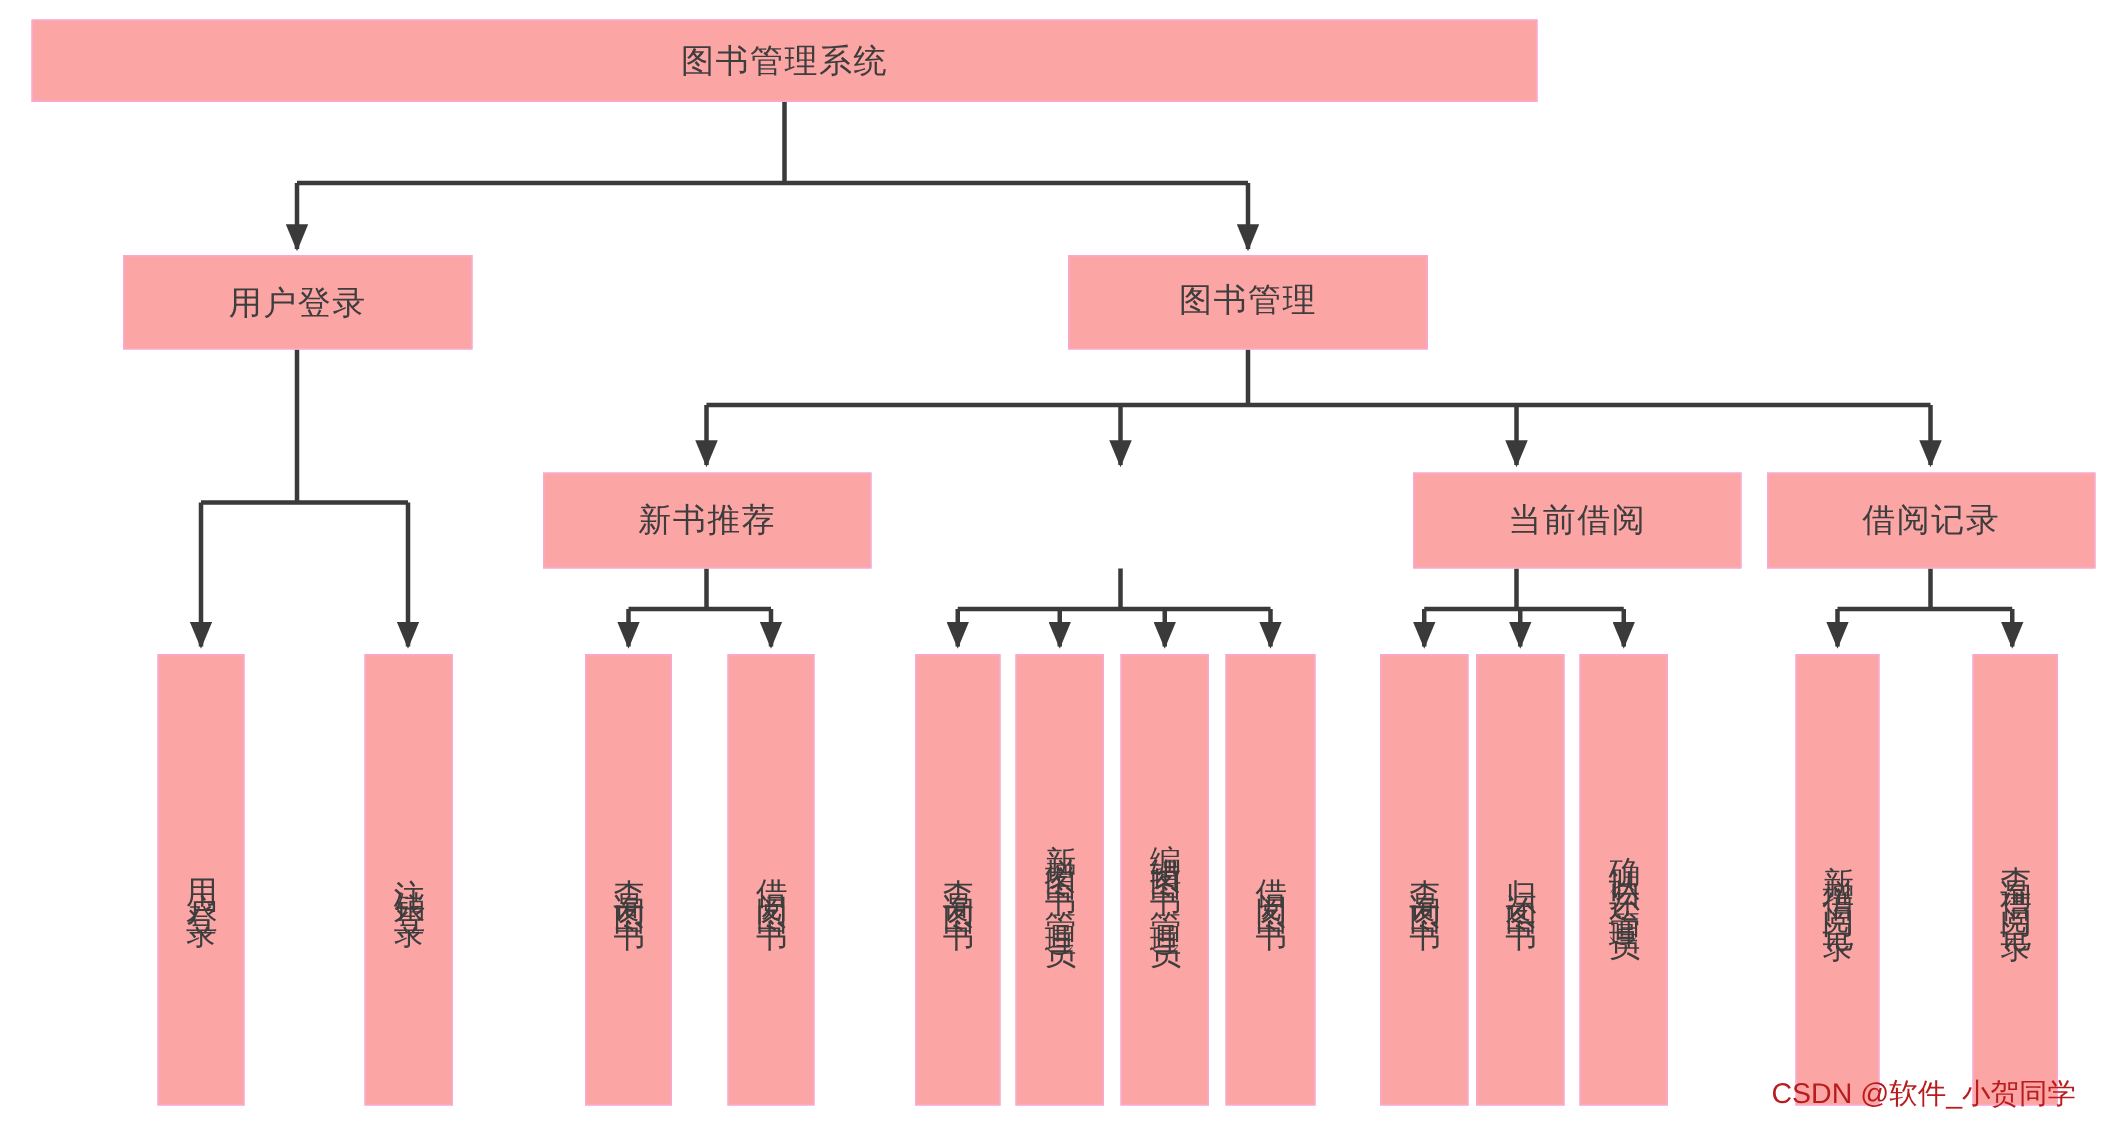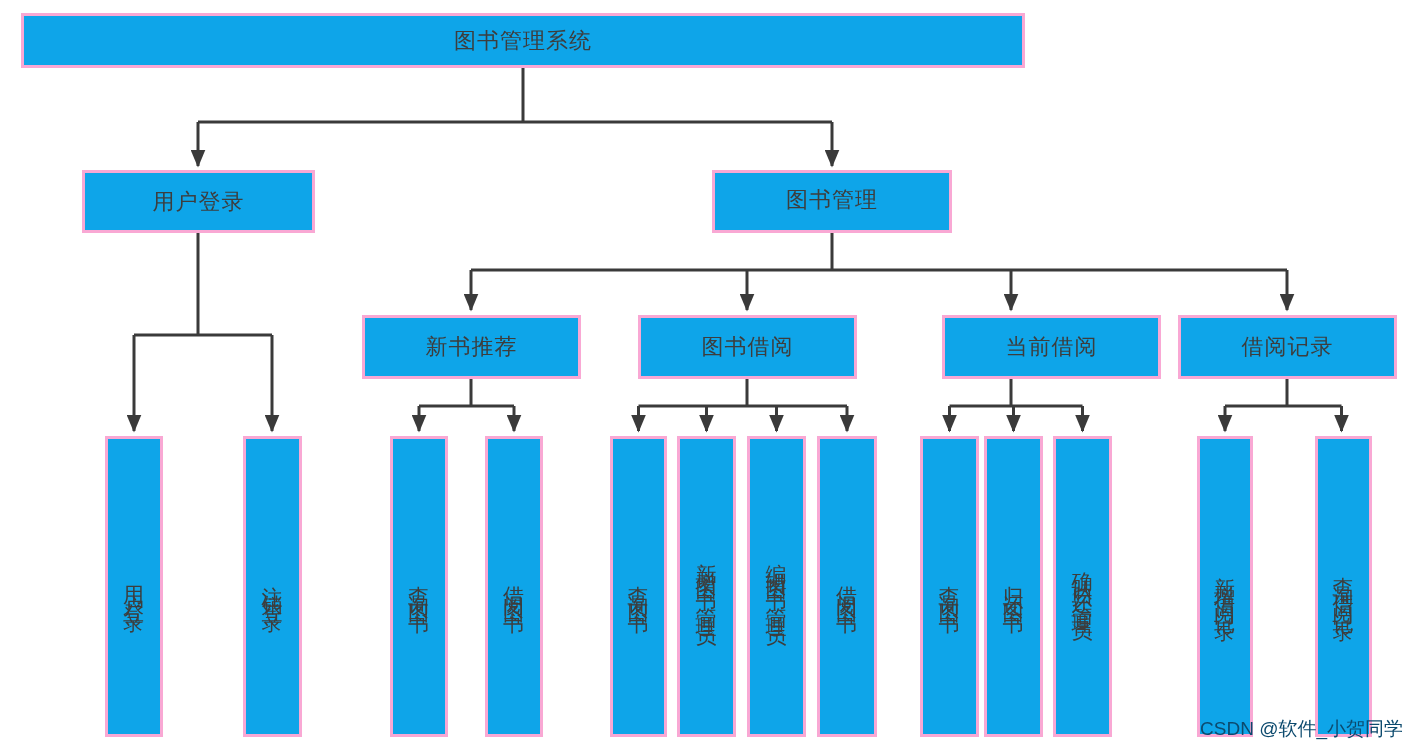--- a/index.html
+++ b/index.html
@@ -18,22 +18,22 @@
   #connectors {
     position: absolute;
     left: 0;
     top: 0;
     width: 1405px;
     height: 747px;
   }
   .node {
     position: absolute;
     box-sizing: border-box;
-    border: 3px solid #f9a8d4;
-    background: #0ea5e9;
+    border: 1px solid #f9a8d4;
+    background: #fca5a5;
     color: #3d3d3d;
     display: flex;
     align-items: center;
     justify-content: center;
     text-align: center;
   }
   .h-node {
     font-size: 22px;
     letter-spacing: 1px;
     line-height: 1;
@@ -64,24 +64,24 @@
   #leaf-edit-books-admin    { left: 747px;  width: 59px; }
   #leaf-borrow-books-borrow { left: 817px;  width: 60px; }
   #leaf-query-books-current { left: 920px;  width: 59px; }
   #leaf-return-books        { left: 984px;  width: 59px; }
   #leaf-confirm-return      { left: 1053px; width: 59px; letter-spacing: 7px; }
   #leaf-add-borrow-record   { left: 1197px; width: 56px; }
   #leaf-query-borrow-record { left: 1315px; width: 57px; }
 
   #watermark {
     position: absolute;
-    right: 2px;
+    right: 21px;
     bottom: 5px;
     font-size: 19px;
-    color: #0c4a6e;
+    color: #b91c1c;
     white-space: nowrap;
     margin-left: 29px;
   }
 </style>
 </head>
 <body>
 
 <div id="stage">
 
   <svg id="connectors" viewBox="0 0 1405 747" xmlns="http://www.w3.org/2000/svg">
@@ -126,21 +126,20 @@
       <path d="M1341.5 406 V431" marker-end="url(#arrow)"></path>
     </g>
   </svg>
 
   <div class="node h-node" id="node-root">图书管理系统</div>
 
   <div class="node h-node" id="node-user-login">用户登录</div>
   <div class="node h-node" id="node-book-management">图书管理</div>
 
   <div class="node h-node" id="node-new-book-rec">新书推荐</div>
-  <div class="node h-node" id="node-book-borrowing">图书借阅</div>
   <div class="node h-node" id="node-current-borrow">当前借阅</div>
   <div class="node h-node" id="node-borrow-records">借阅记录</div>
 
   <div class="node v-node leaf" id="leaf-user-login">用户登录</div>
   <div class="node v-node leaf" id="leaf-logout">注销登录</div>
   <div class="node v-node leaf" id="leaf-query-books-rec">查询图书</div>
   <div class="node v-node leaf" id="leaf-borrow-books-rec">借阅图书</div>
   <div class="node v-node leaf" id="leaf-query-books-borrow">查询图书</div>
   <div class="node v-node leaf" id="leaf-add-books-admin">新增图书（管理员）</div>
   <div class="node v-node leaf" id="leaf-edit-books-admin">编辑图书（管理员）</div>

